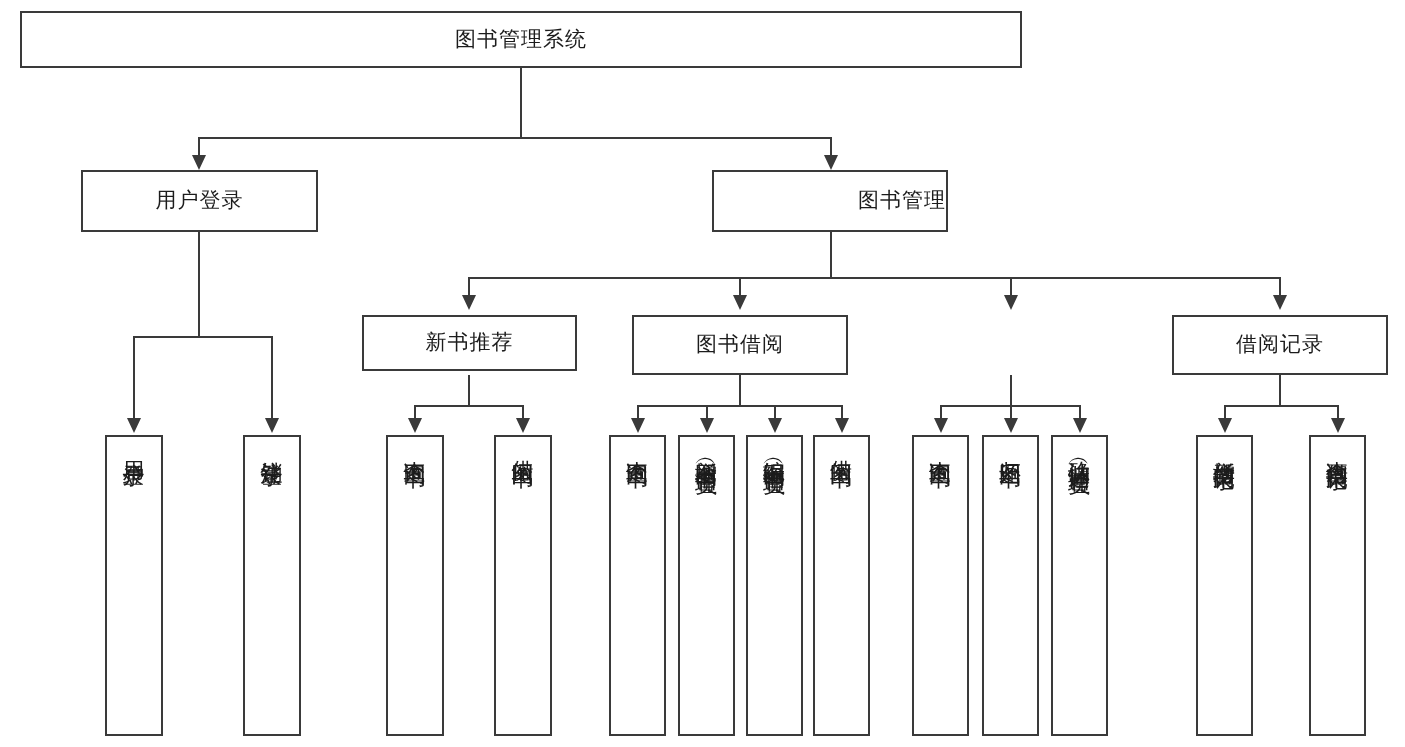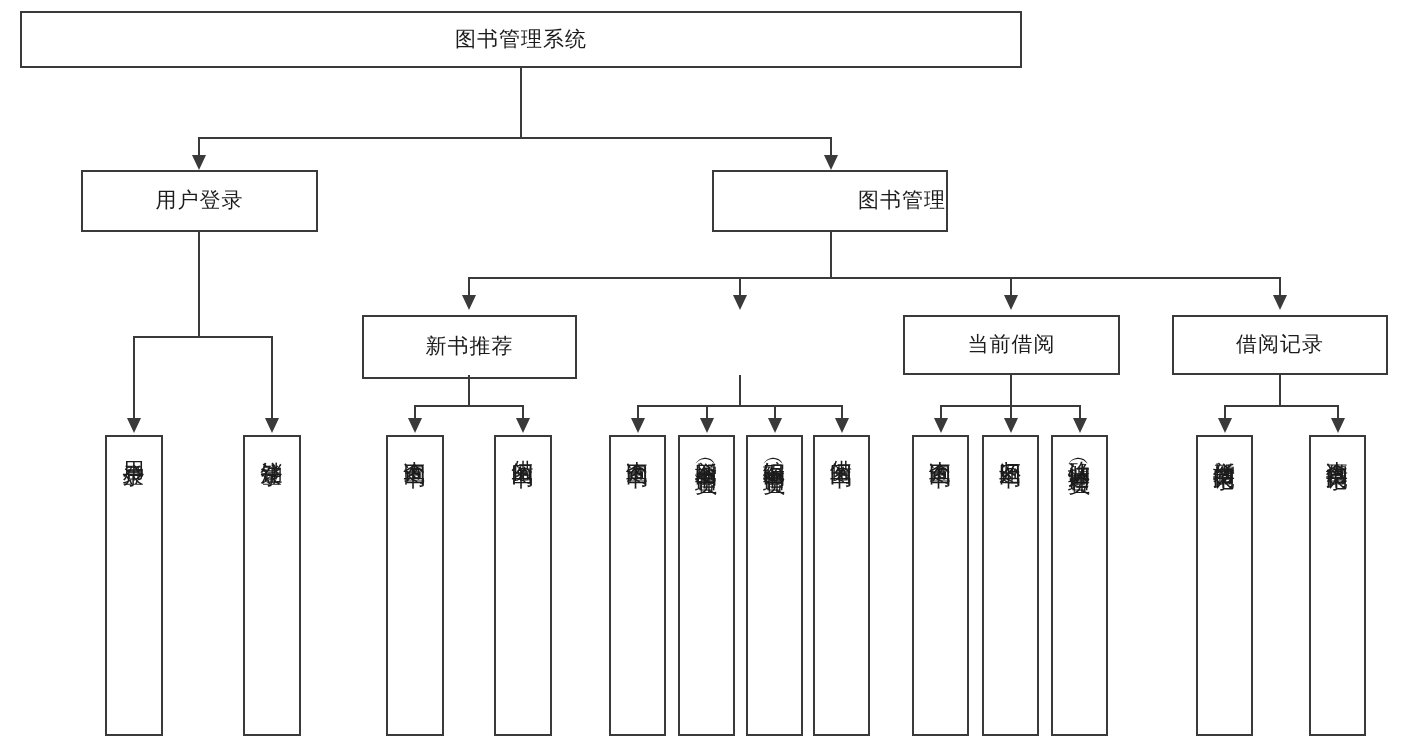--- a/index.html
+++ b/index.html
@@ -111,25 +111,25 @@
   <div class="edge hline" style="left:468px; top:277px; width:812px;"></div>
   <div class="edge vline" style="left:468px; top:277px; height:20px;"></div>
   <div class="arrowhead" style="left:462px; top:295px;"></div>
   <div class="edge vline" style="left:739px; top:277px; height:20px;"></div>
   <div class="arrowhead" style="left:733px; top:295px;"></div>
   <div class="edge vline" style="left:1010px; top:277px; height:20px;"></div>
   <div class="arrowhead" style="left:1004px; top:295px;"></div>
   <div class="edge vline" style="left:1279px; top:277px; height:20px;"></div>
   <div class="arrowhead" style="left:1273px; top:295px;"></div>
 
-  <div class="node h" style="left:362px; top:315px; width:215px; height:64px;">
+  <div class="node h" style="left:362px; top:315px; width:215px; height:56px;">
     <span>新书推荐</span>
   </div>
-  <div class="node h" style="left:903px; top:315px; width:217px; height:60px;">
-    <span>当前借阅</span>
+  <div class="node h" style="left:632px; top:315px; width:216px; height:60px;">
+    <span>图书借阅</span>
   </div>
   <div class="node h" style="left:1172px; top:315px; width:216px; height:60px;">
     <span>借阅记录</span>
   </div>
 
   <div class="edge vline" style="left:468px; top:375px; height:32px;"></div>
   <div class="edge hline" style="left:414px; top:405px; width:110px;"></div>
   <div class="edge vline" style="left:414px; top:405px; height:14px;"></div>
   <div class="arrowhead" style="left:408px; top:418px;"></div>
   <div class="edge vline" style="left:522px; top:405px; height:14px;"></div>

